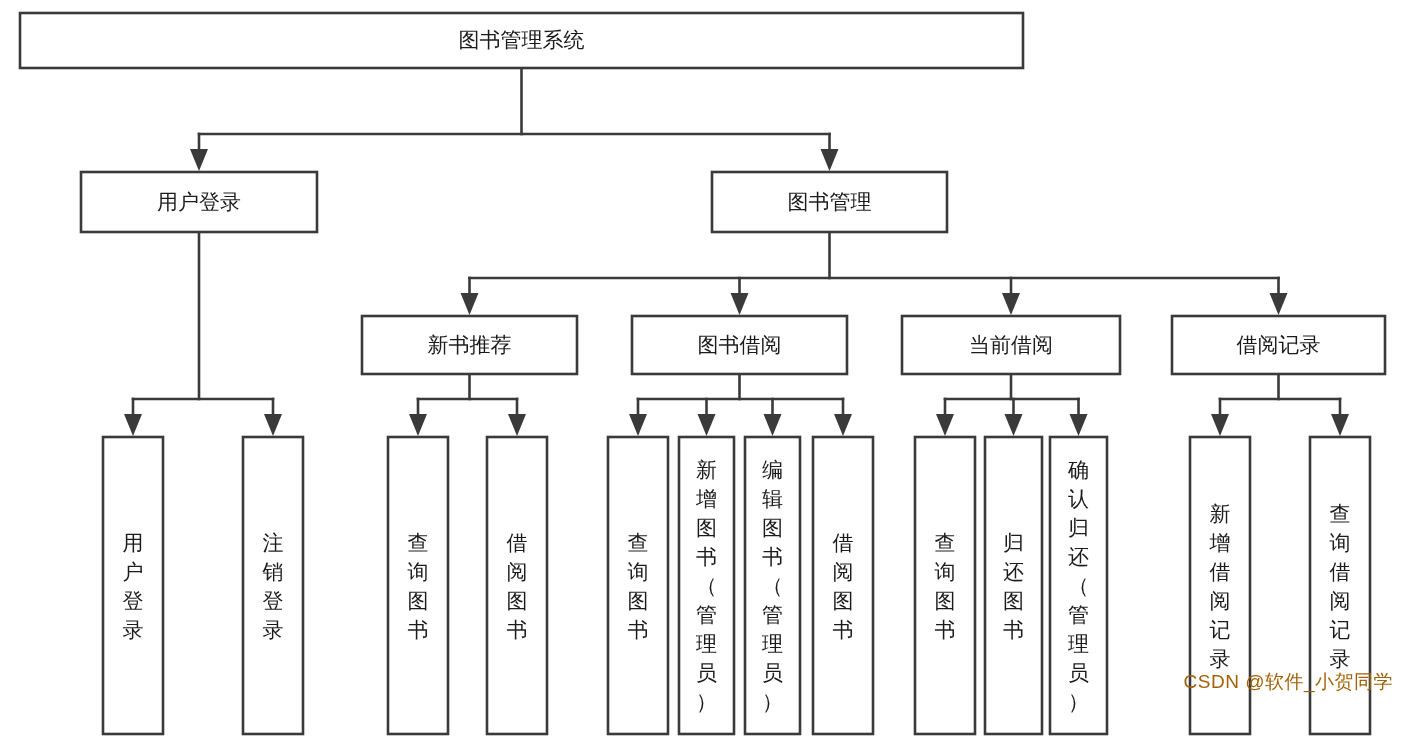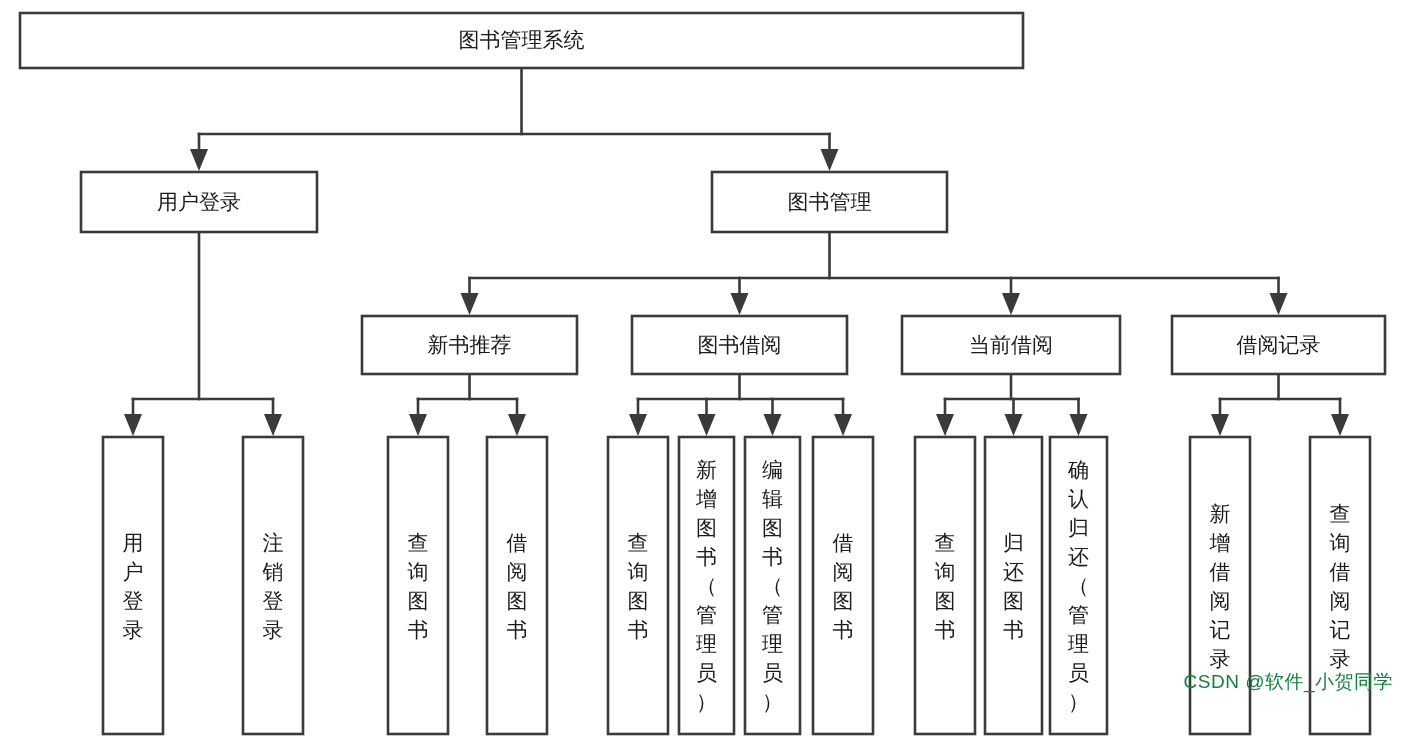--- a/index.html
+++ b/index.html
@@ -53,21 +53,21 @@
     font-size: 21px;
     fill: #1b1b1b;
     text-anchor: middle;
   }
   .watermark {
     position: absolute;
     right: 12px;
     bottom: 6px;
     font-family: "Liberation Sans", "DejaVu Sans", sans-serif;
     font-size: 19px;
-    color: #15803d;
+    color: #a16207;
     letter-spacing: 0.5px;
     white-space: nowrap;
     pointer-events: none;
   }
 </style>
 </head>
 <body>
 
 <div id="diagram-root">
   <svg id="diagram-svg" viewBox="0 0 1405 747">

